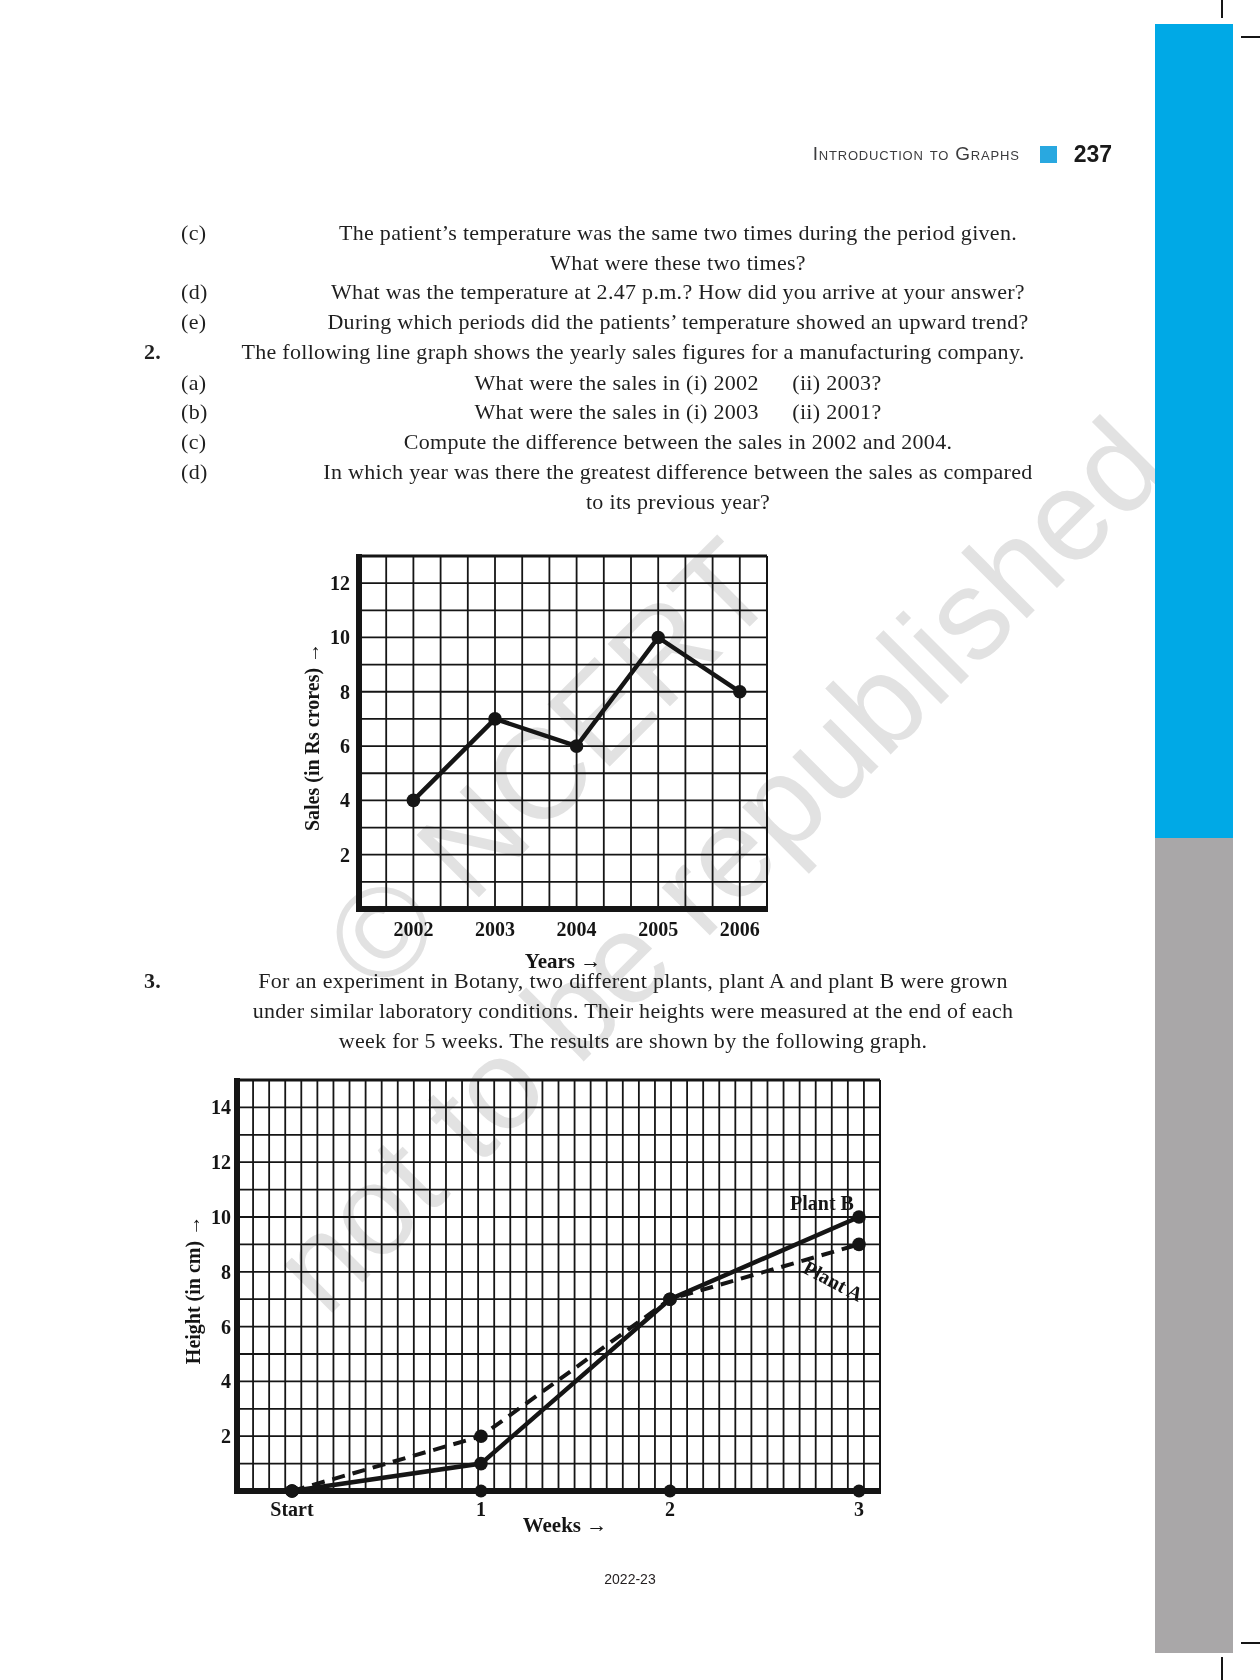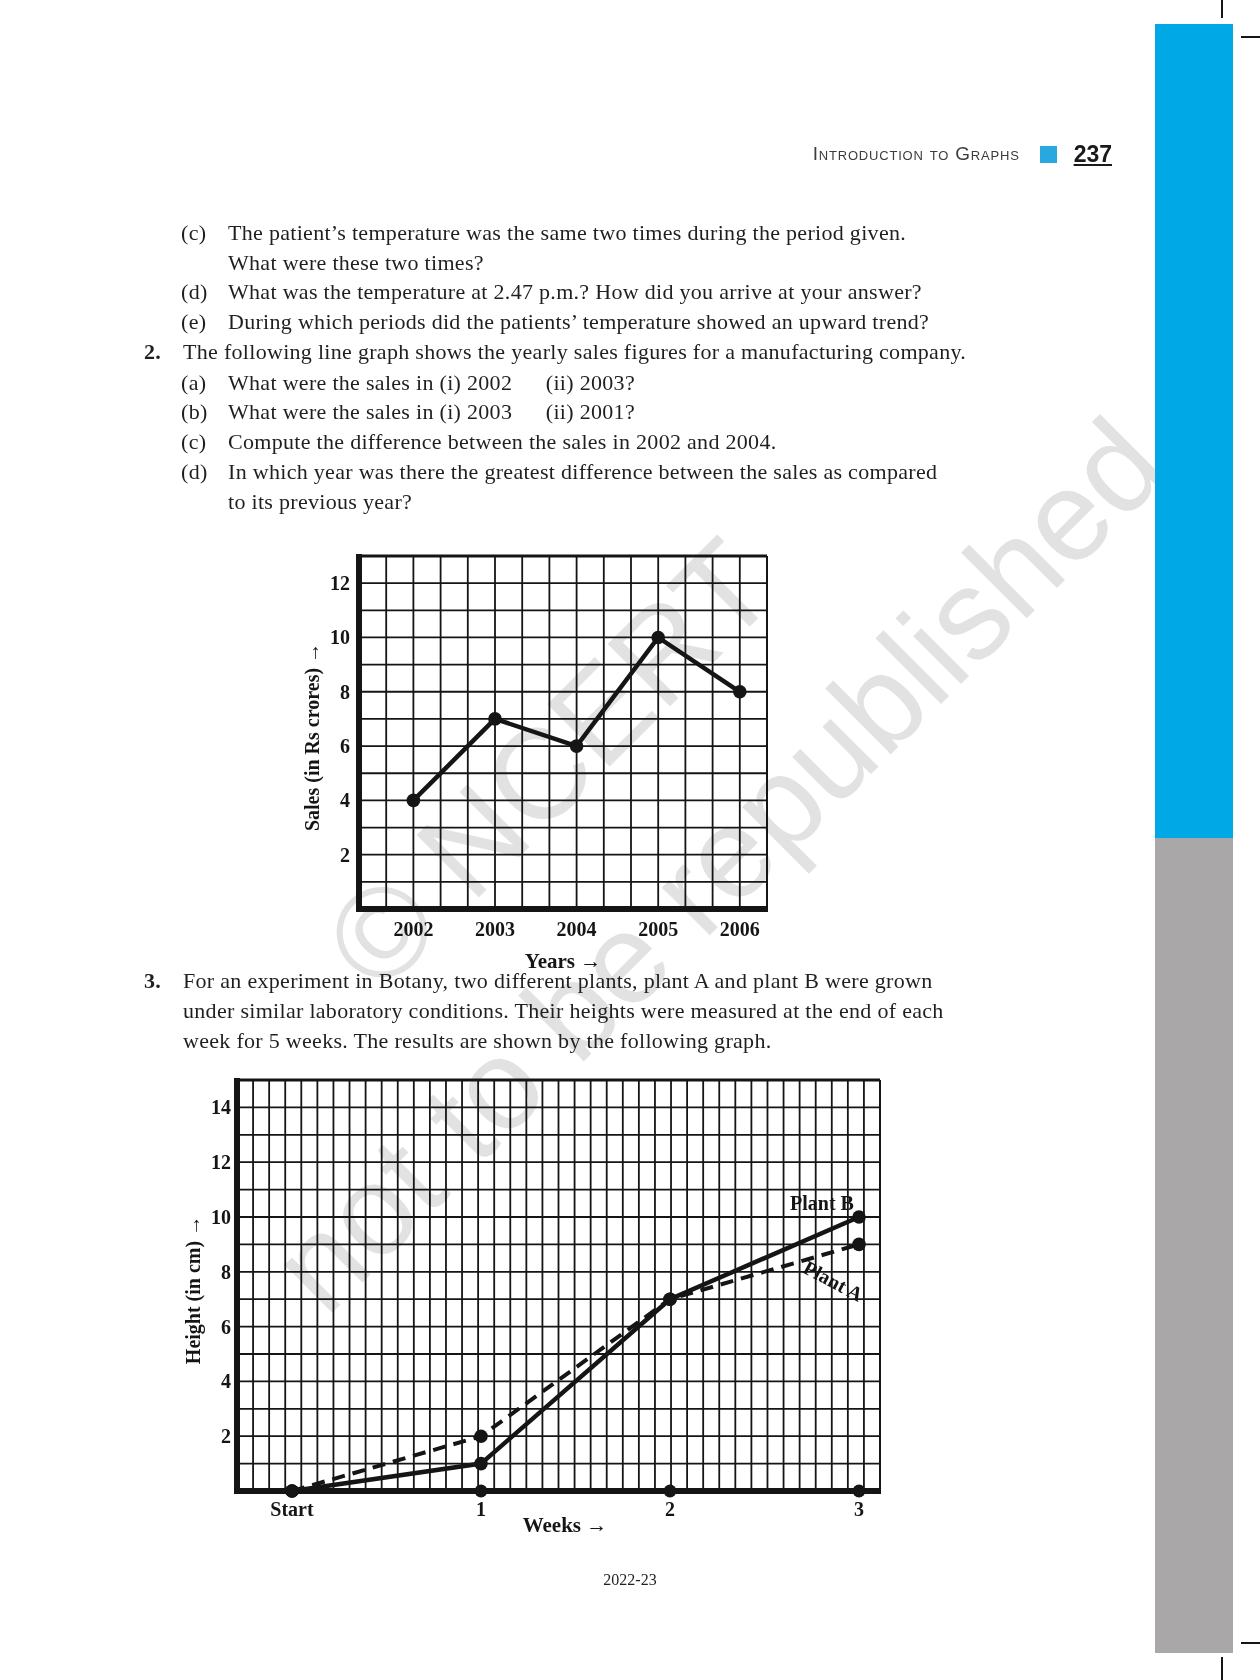--- a/index.html
+++ b/index.html
@@ -15,32 +15,32 @@
   #bar-blue{top:24px;height:814px;}
   #bar-gray{top:838px;height:815px;}
   
   .cropmark{position:absolute;background:#151515;z-index:4;}
   
   #header{position:absolute;left:700px;top:138px;width:412px;height:32px;z-index:2;
           display:flex;justify-content:flex-end;align-items:center;
           font-family:"Liberation Sans", sans-serif;gap:8px;}
   #chapter-title{font-variant:small-caps;font-size:19px;letter-spacing:.8px;color:#3c3c3e;}
   #header-square{width:17px;height:17px;margin:0 9px 0 12px;}
-  #page-number{font-size:23px;font-weight:bold;color:#1a1a1a;text-decoration:underline;}
+  #page-number{font-size:23px;font-weight:bold;color:#1a1a1a;}
   
   .qrow{position:absolute;display:flex;z-index:2;font-size:22px;line-height:30px;
         letter-spacing:.3px;}
   .qrow .qlabel{width:47px;flex:0 0 47px;}
   .qrow .qnum{width:39px;flex:0 0 39px;font-weight:bold;}
-  .qrow .qtext{white-space:pre-line;width:900px;}
+  .qrow .qtext{white-space:pre-line;width:900px;text-align:center;}
   
   .chart-svg{position:absolute;z-index:2;}
   
   #footer{position:absolute;left:560px;top:1571px;width:140px;text-align:center;z-index:2;
-          font-family:Liberation Serif, serif;font-size:16px;color:#231f20;}
+          font-family:Liberation Sans, sans-serif;font-size:14px;color:#231f20;}
 </style>
 </head>
 <body>
 
 <div id="page">
 
   <div id="watermark" style="color: rgb(226, 226, 226);">
     <div>© NCERT</div>
     <div>not to be republished</div>
   </div>

